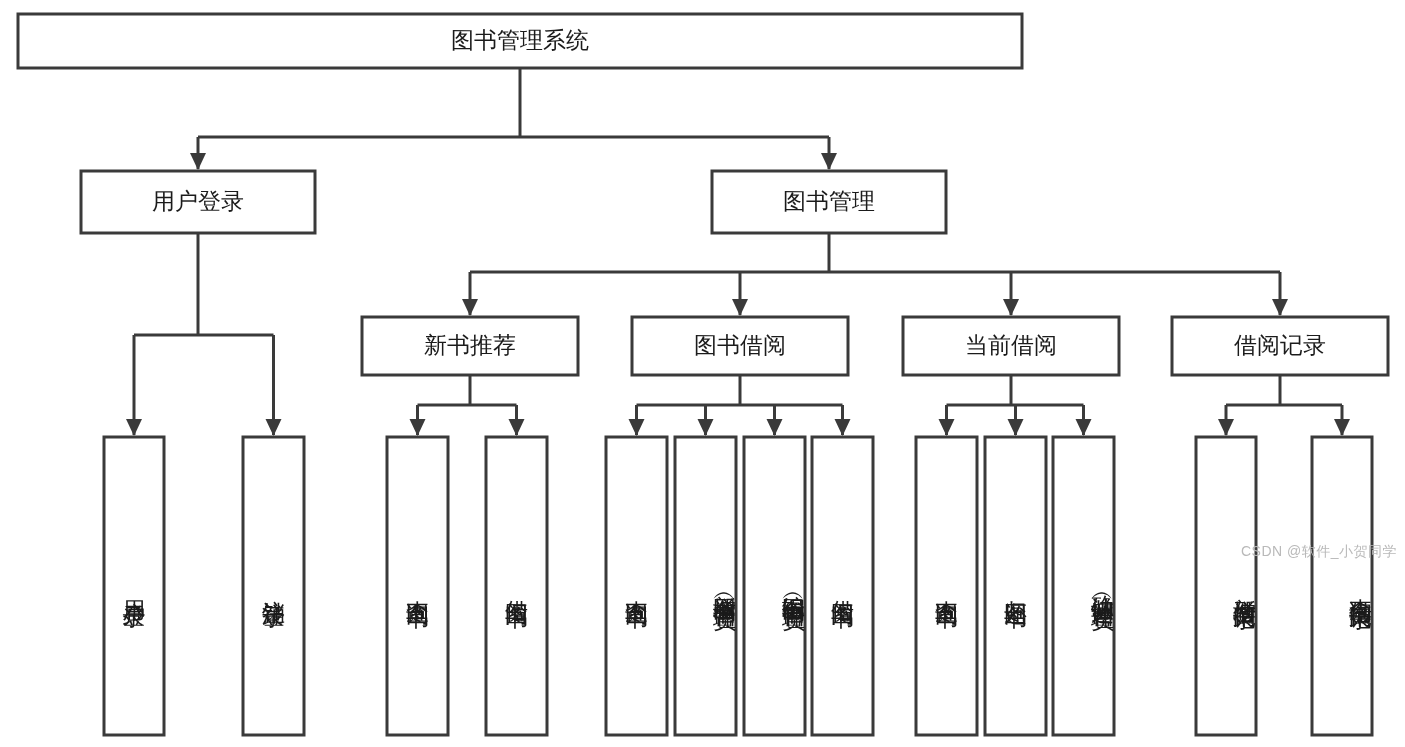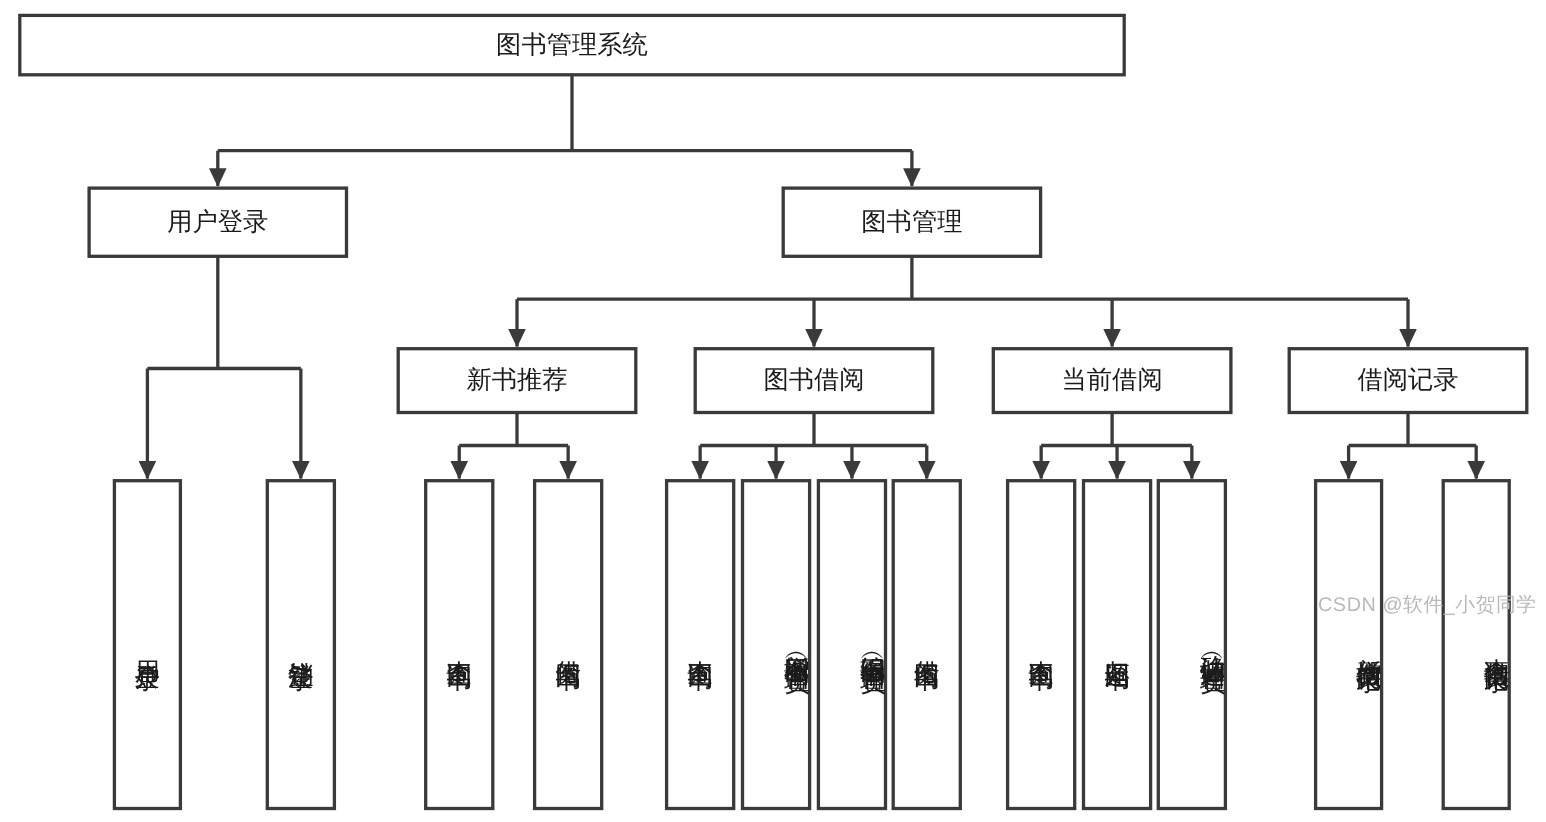--- a/index.html
+++ b/index.html
@@ -65,21 +65,21 @@
     pointer-events: none;
   }
   .leaf-label.centered {
     align-items: center;
   }
   .watermark {
     position: absolute;
     right: 8px;
     bottom: 4px;
     font-family: "Liberation Sans", "DejaVu Sans", sans-serif;
-    font-size: 18px;
+    font-size: 14px;
     color: #b9b9b9;
     white-space: nowrap;
     letter-spacing: 0.5px;
   }
 </style>
 </head>
 <body>
 
 <div id="diagram-root">
 

